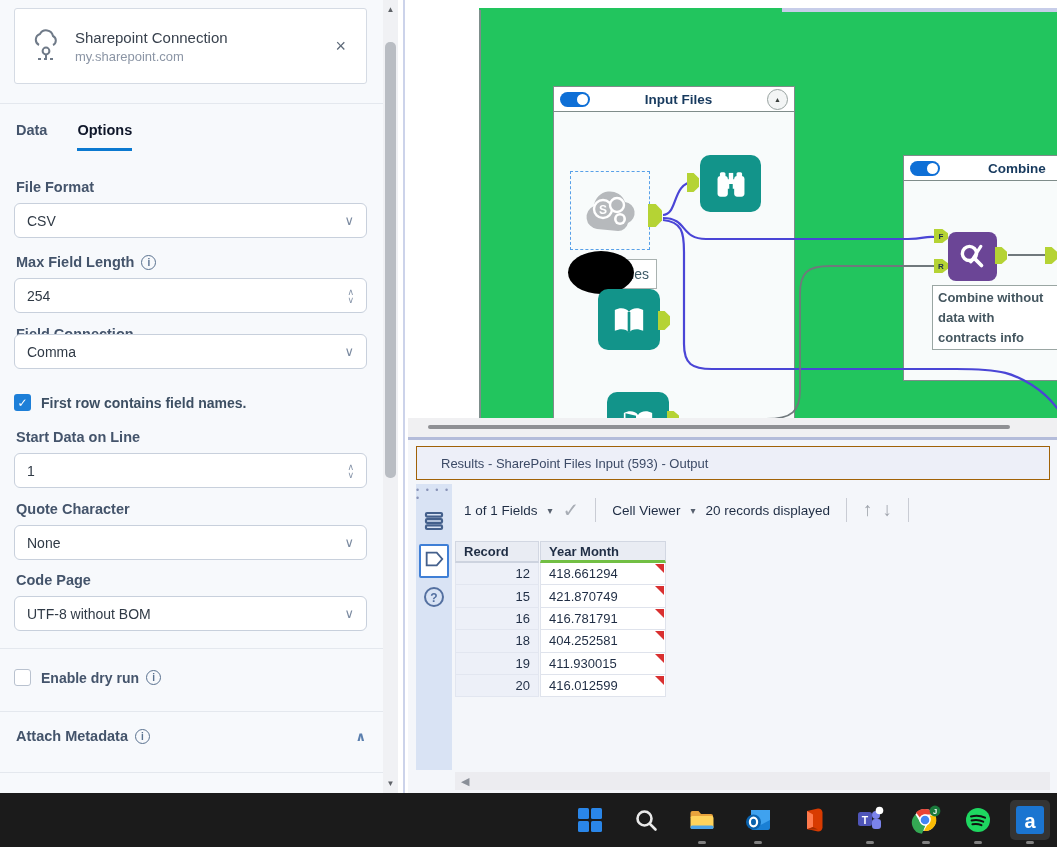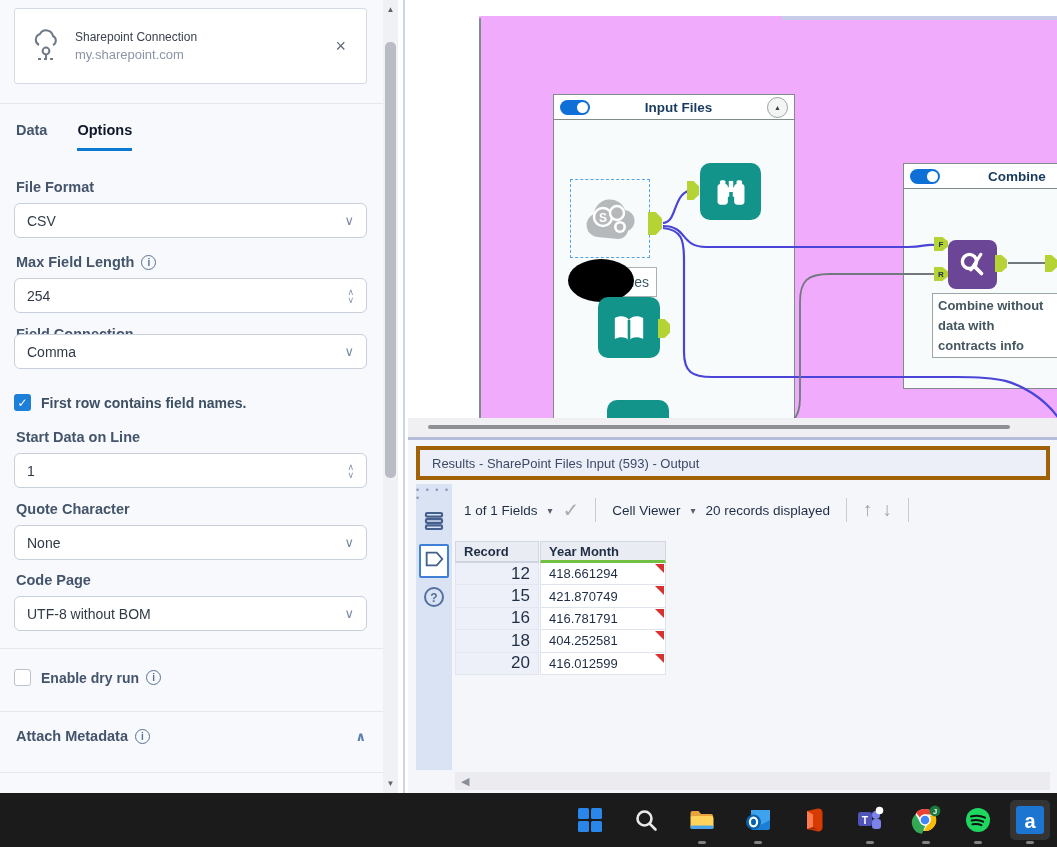--- a/index.html
+++ b/index.html
@@ -6,21 +6,21 @@
   #root{position:relative;width:1057px;height:847px;overflow:hidden;
         font-family:"Liberation Sans","DejaVu Sans",sans-serif;background:#fff;}
   *{box-sizing:border-box;}
 
   
   #left-panel{position:absolute;left:0;top:0;width:398px;height:793px;background:#f7f9fc;}
   .conn-card{position:absolute;left:14px;top:8px;width:353px;height:76px;background:#fff;
              border:1px solid #d5dbe4;border-radius:3px;display:flex;align-items:center;padding:0 14px;}
   .conn-icon{width:34px;height:34px;flex:0 0 34px;margin-right:12px;}
   .conn-text{flex:1;min-width:0;}
-  .conn-title{font-size:12px;color:#39424e;}
+  .conn-title{font-size:15px;color:#39424e;}
   .conn-sub{font-size:13px;color:#8b95a5;margin-top:3px;}
   .conn-close{font-size:18px;color:#5f6b7a;cursor:pointer;padding:2px 6px;}
 
   .panel-divider{position:absolute;left:0;width:398px;height:1px;background:#e4e8ee;}
   .tabs{position:absolute;left:16px;top:122px;display:flex;gap:30px;}
   .tab{font-size:14.5px;font-weight:bold;color:#44546b;padding-bottom:10px;cursor:pointer;}
   .tab.active{color:#0f172a;border-bottom:3px solid #0b79d0;}
 
   .fld-label{position:absolute;left:16px;font-size:14.5px;font-weight:bold;color:#44546b;
              display:flex;align-items:center;gap:7px;}
@@ -43,21 +43,21 @@
   .sec-head .caret-up{margin-left:auto;color:#5b7fae;font-size:13px;font-weight:bold;cursor:pointer;}
 
   
   #lp-scroll{position:absolute;left:383px;top:0;width:15px;height:793px;background:#f0f1f4;}
   #lp-scroll .arr{position:absolute;left:0;width:15px;height:15px;color:#5f6368;font-size:8px;
                   display:flex;align-items:center;justify-content:center;cursor:pointer;}
   #lp-thumb{position:absolute;left:2px;top:42px;width:11px;height:436px;background:#b9bdc3;border-radius:5px;}
   #v-divider{position:absolute;left:403px;top:0;width:2px;height:793px;background:#ccd3ea;}
 
   
-  #canvas{position:absolute;left:408px;top:16px;width:649px;height:418px;background:#f0abfc;overflow:hidden;}
+  #canvas{position:absolute;left:408px;top:8px;width:649px;height:418px;background:#22c55e;overflow:hidden;}
   #page-left{position:absolute;left:0;top:0;width:71px;height:418px;background:#fff;}
   #page-edge{position:absolute;left:71px;top:2px;width:2px;height:416px;background:#7d8e8b;}
   #canvas-topbar{position:absolute;left:374px;top:0;width:275px;height:4px;background:#c7cde9;}
   #wires{position:absolute;left:0;top:0;width:649px;height:418px;}
 
   .container-box{position:absolute;border:1.6px solid #7f8c8a;background:#f8fbfb;}
   .container-header{height:25px;background:#fff;border-bottom:1.6px solid #7f8c8a;
                     display:flex;align-items:center;padding:0 6px;}
   .ctitle{font-size:13.5px;font-weight:bold;color:#173a5e;}
   .toggle{width:30px;height:15px;border-radius:8px;background:#0e6fd6;position:relative;flex:0 0 30px;cursor:pointer;}
@@ -80,42 +80,42 @@
   #redaction{position:absolute;left:160px;top:243px;width:66px;height:43px;background:#000;border-radius:50%;}
   #comment-box{position:absolute;left:524px;top:277px;width:128px;height:65px;background:rgba(255,255,255,.88);
                border:1px solid #9aa6a3;padding:2px 5px;font-size:13px;font-weight:bold;color:#44565f;line-height:20px;}
 
   
   #results{position:absolute;left:408px;top:418px;width:649px;height:375px;background:#f4f6fa;}
   #split-strip{position:absolute;left:0;top:0;width:649px;height:19px;background:#f0f0f2;}
   #split-bar{position:absolute;left:20px;top:7px;width:582px;height:4px;background:#8f9094;border-radius:2px;cursor:row-resize;}
   #lav-line{position:absolute;left:0;top:19px;width:649px;height:3px;background:#b4bcda;}
   #res-header{position:absolute;left:8px;top:28px;width:634px;height:34px;background:#edeff8;
-              border:4px solid #a16207;display:flex;align-items:center;padding:0 12px;
+              border:1px solid #a16207;display:flex;align-items:center;padding:0 24px;
               font-size:13px;color:#3c4a66;}
   #icon-strip{position:absolute;left:8px;top:66px;width:36px;height:286px;background:#d9e3f4;
               display:flex;flex-direction:column;align-items:center;}
   .grip{color:#8a94b8;font-size:9px;letter-spacing:2px;line-height:8px;margin-top:2px;}
   .strip-icon{margin-top:7px;cursor:pointer;}
   .strip-icon.selected{background:#fff;border:2px solid #3f7fd6;border-radius:2px;padding:2px;}
   #res-toolbar{position:absolute;left:56px;top:72px;height:40px;display:flex;align-items:center;
                font-size:13.5px;color:#1f2d44;gap:10px;}
   .tb-sep{width:1px;height:24px;background:#c9ccd4;margin:0 6px;}
   .tb-caret{color:#56606e;font-size:10px;}
   .tb-check{color:#a8adb5;font-size:20px;font-weight:bold;}
   .tb-arrow{color:#a0a5ad;font-size:19px;cursor:pointer;}
 
   #table{position:absolute;left:47px;top:123px;}
   .thead{display:flex;}
   .th{height:22px;background:#e9ecf3;border:1px solid #d2d7e2;border-bottom:2px solid #cdd3df;
       font-size:13px;font-weight:bold;color:#1f2d44;display:flex;align-items:center;padding:0 8px;}
   .th.rec{width:84px;}
   .th.ym{width:126px;border-bottom:3px solid #72bf44;margin-left:1px;}
   .trow{display:flex;height:22.4px;}
-  .tc-rec{width:84px;background:#edf0f8;border:1px solid #e2e6f0;border-top:none;font-size:17px;
+  .tc-rec{width:84px;background:#edf0f8;border:1px solid #e2e6f0;border-top:none;font-size:13px;
           color:#1f2d44;display:flex;align-items:center;justify-content:flex-end;padding:0 8px;}
   .tc-val{width:126px;background:#fff;border:1px solid #dfe3ec;border-top:none;margin-left:1px;
           font-size:13px;color:#1f2d44;display:flex;align-items:center;padding:0 8px;position:relative;}
   .redflag{position:absolute;top:1px;right:1px;width:0;height:0;
            border-top:9px solid #d93030;border-left:9px solid transparent;}
   #hscroll{position:absolute;left:47px;top:354px;width:595px;height:18px;background:#ececf0;
            display:flex;align-items:center;padding-left:6px;}
   #hscroll .harr{color:#8a8f98;font-size:11px;cursor:pointer;}
 
   
@@ -408,20 +408,24 @@
           </div>
           <div class="trow">
             <div class="tc-rec">16</div>
             <div class="tc-val"><span class="redflag"></span>416.781791</div>
           </div>
           <div class="trow">
             <div class="tc-rec">18</div>
             <div class="tc-val"><span class="redflag"></span>404.252581</div>
           </div>
           <div class="trow">
+            <div class="tc-rec">19</div>
+            <div class="tc-val"><span class="redflag"></span>411.930015</div>
+          </div>
+          <div class="trow">
             <div class="tc-rec">20</div>
             <div class="tc-val"><span class="redflag"></span>416.012599</div>
           </div>
         </div>
     </div>
 
     <div id="hscroll">
       <span class="harr">◀</span>
     </div>
   </div>

